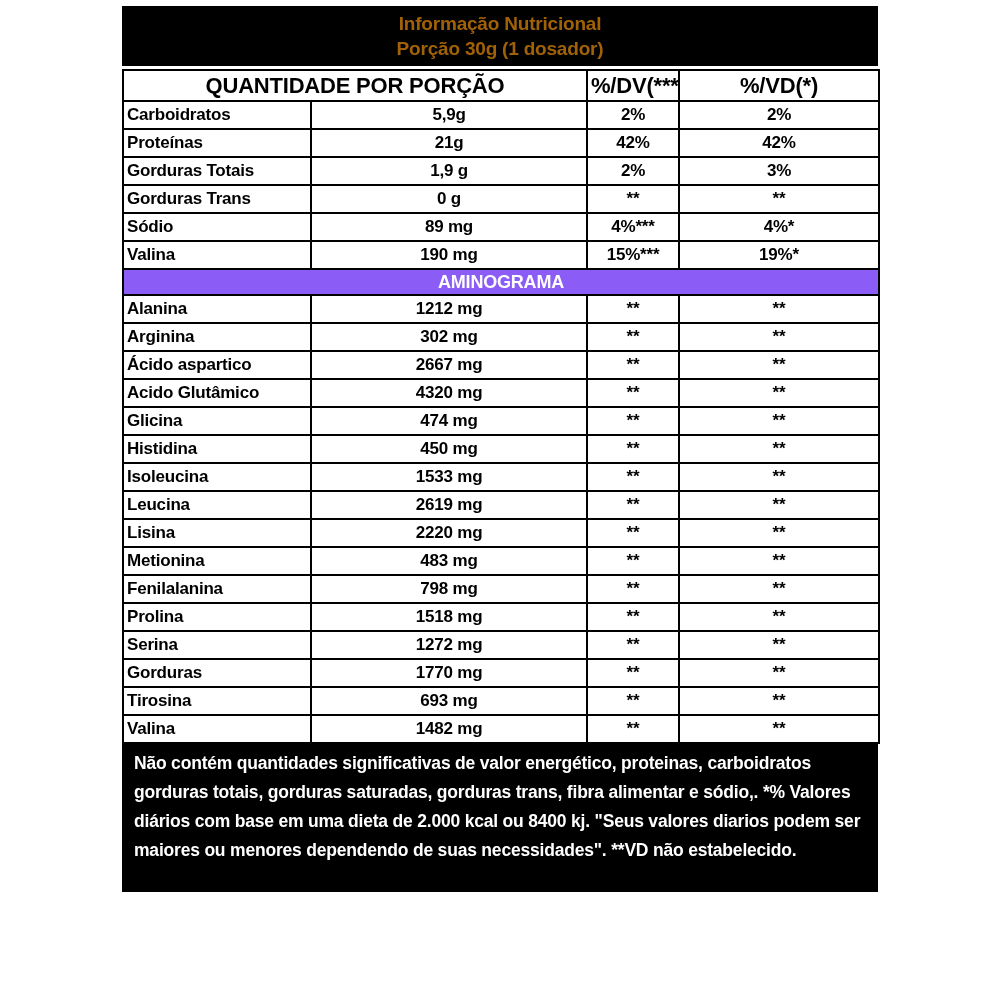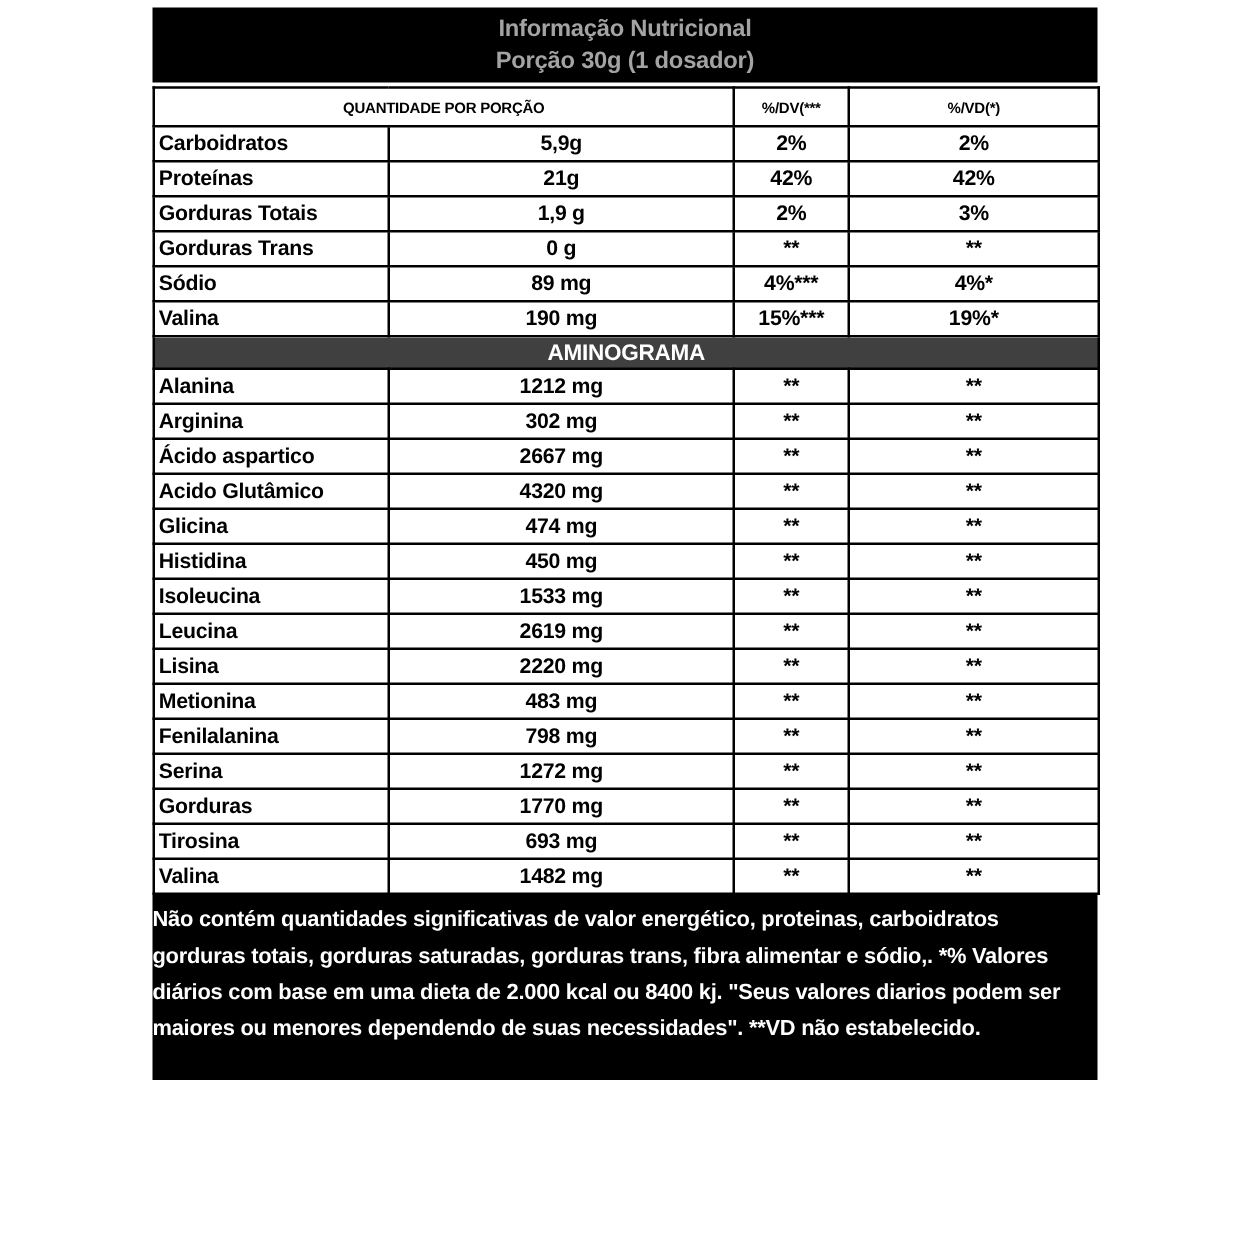--- a/index.html
+++ b/index.html
@@ -9,21 +9,21 @@
     font-family: "Liberation Sans", sans-serif;
     color: #000000;
   }
   .label-wrap {
     position: absolute;
     left: 122px; top: 6px;
     width: 756px;
   }
   .black-band {
     background: #000000;
-    color: #a3a3a3;
+    color: #a16207;
     text-align: center;
     font-weight: bold;
   }
   .top-header {
     height: 60px;
     display: flex;
     flex-direction: column;
     justify-content: center;
     gap: 5px;
     letter-spacing: -0.2px;
@@ -37,41 +37,41 @@
     letter-spacing: -0.2px;
   }
   table.nutri td {
     border: 2px solid #000000;
     font-size: 17px;
     font-weight: bold;
     padding: 0 3px;
     overflow: hidden;
     white-space: nowrap;
   }
-  tr.colhead td { height: 31px; font-size: 12px; margin-left: 13px; }
+  tr.colhead td { height: 31px; font-size: 22px; margin-left: 13px; }
   td.qty-head { text-align: center; }
   td.dv-head, td.vd-head { text-align: center; }
   tr.data-row td { height: 28px; }
   td.c-label { text-align: left; padding-left: 4px; }
   td.c-value, td.c-dv, td.c-vd { text-align: center; }
   tr.section td {
-    background: #404040;
+    background: #8b5cf6;
     color: #ffffff;
     text-align: center;
     height: 26px;
     font-size: 18px;
     border-left: 2px solid #000000;
     border-right: 2px solid #000000;
   }
   .footer-note {
     background: #000000;
     color: #ffffff;
     width: 756px;
     min-height: 148px;
-    padding: 5px 10px 6px 0;
+    padding: 5px 10px 6px 12px;
     font-size: 17.5px;
     font-weight: bold;
     line-height: 29px;
     letter-spacing: -0.2px;
     text-align: left;
   }
 </style>
 </head>
 <body>
 
@@ -200,20 +200,26 @@
     <td class="c-dv">**</td>
     <td class="c-vd">**</td>
   </tr>
         <tr class="data-row">
     <td class="c-label">Fenilalanina</td>
     <td class="c-value">798 mg</td>
     <td class="c-dv">**</td>
     <td class="c-vd">**</td>
   </tr>
         <tr class="data-row">
+    <td class="c-label">Prolina</td>
+    <td class="c-value">1518 mg</td>
+    <td class="c-dv">**</td>
+    <td class="c-vd">**</td>
+  </tr>
+        <tr class="data-row">
     <td class="c-label">Serina</td>
     <td class="c-value">1272 mg</td>
     <td class="c-dv">**</td>
     <td class="c-vd">**</td>
   </tr>
         <tr class="data-row">
     <td class="c-label">Gorduras</td>
     <td class="c-value">1770 mg</td>
     <td class="c-dv">**</td>
     <td class="c-vd">**</td>

